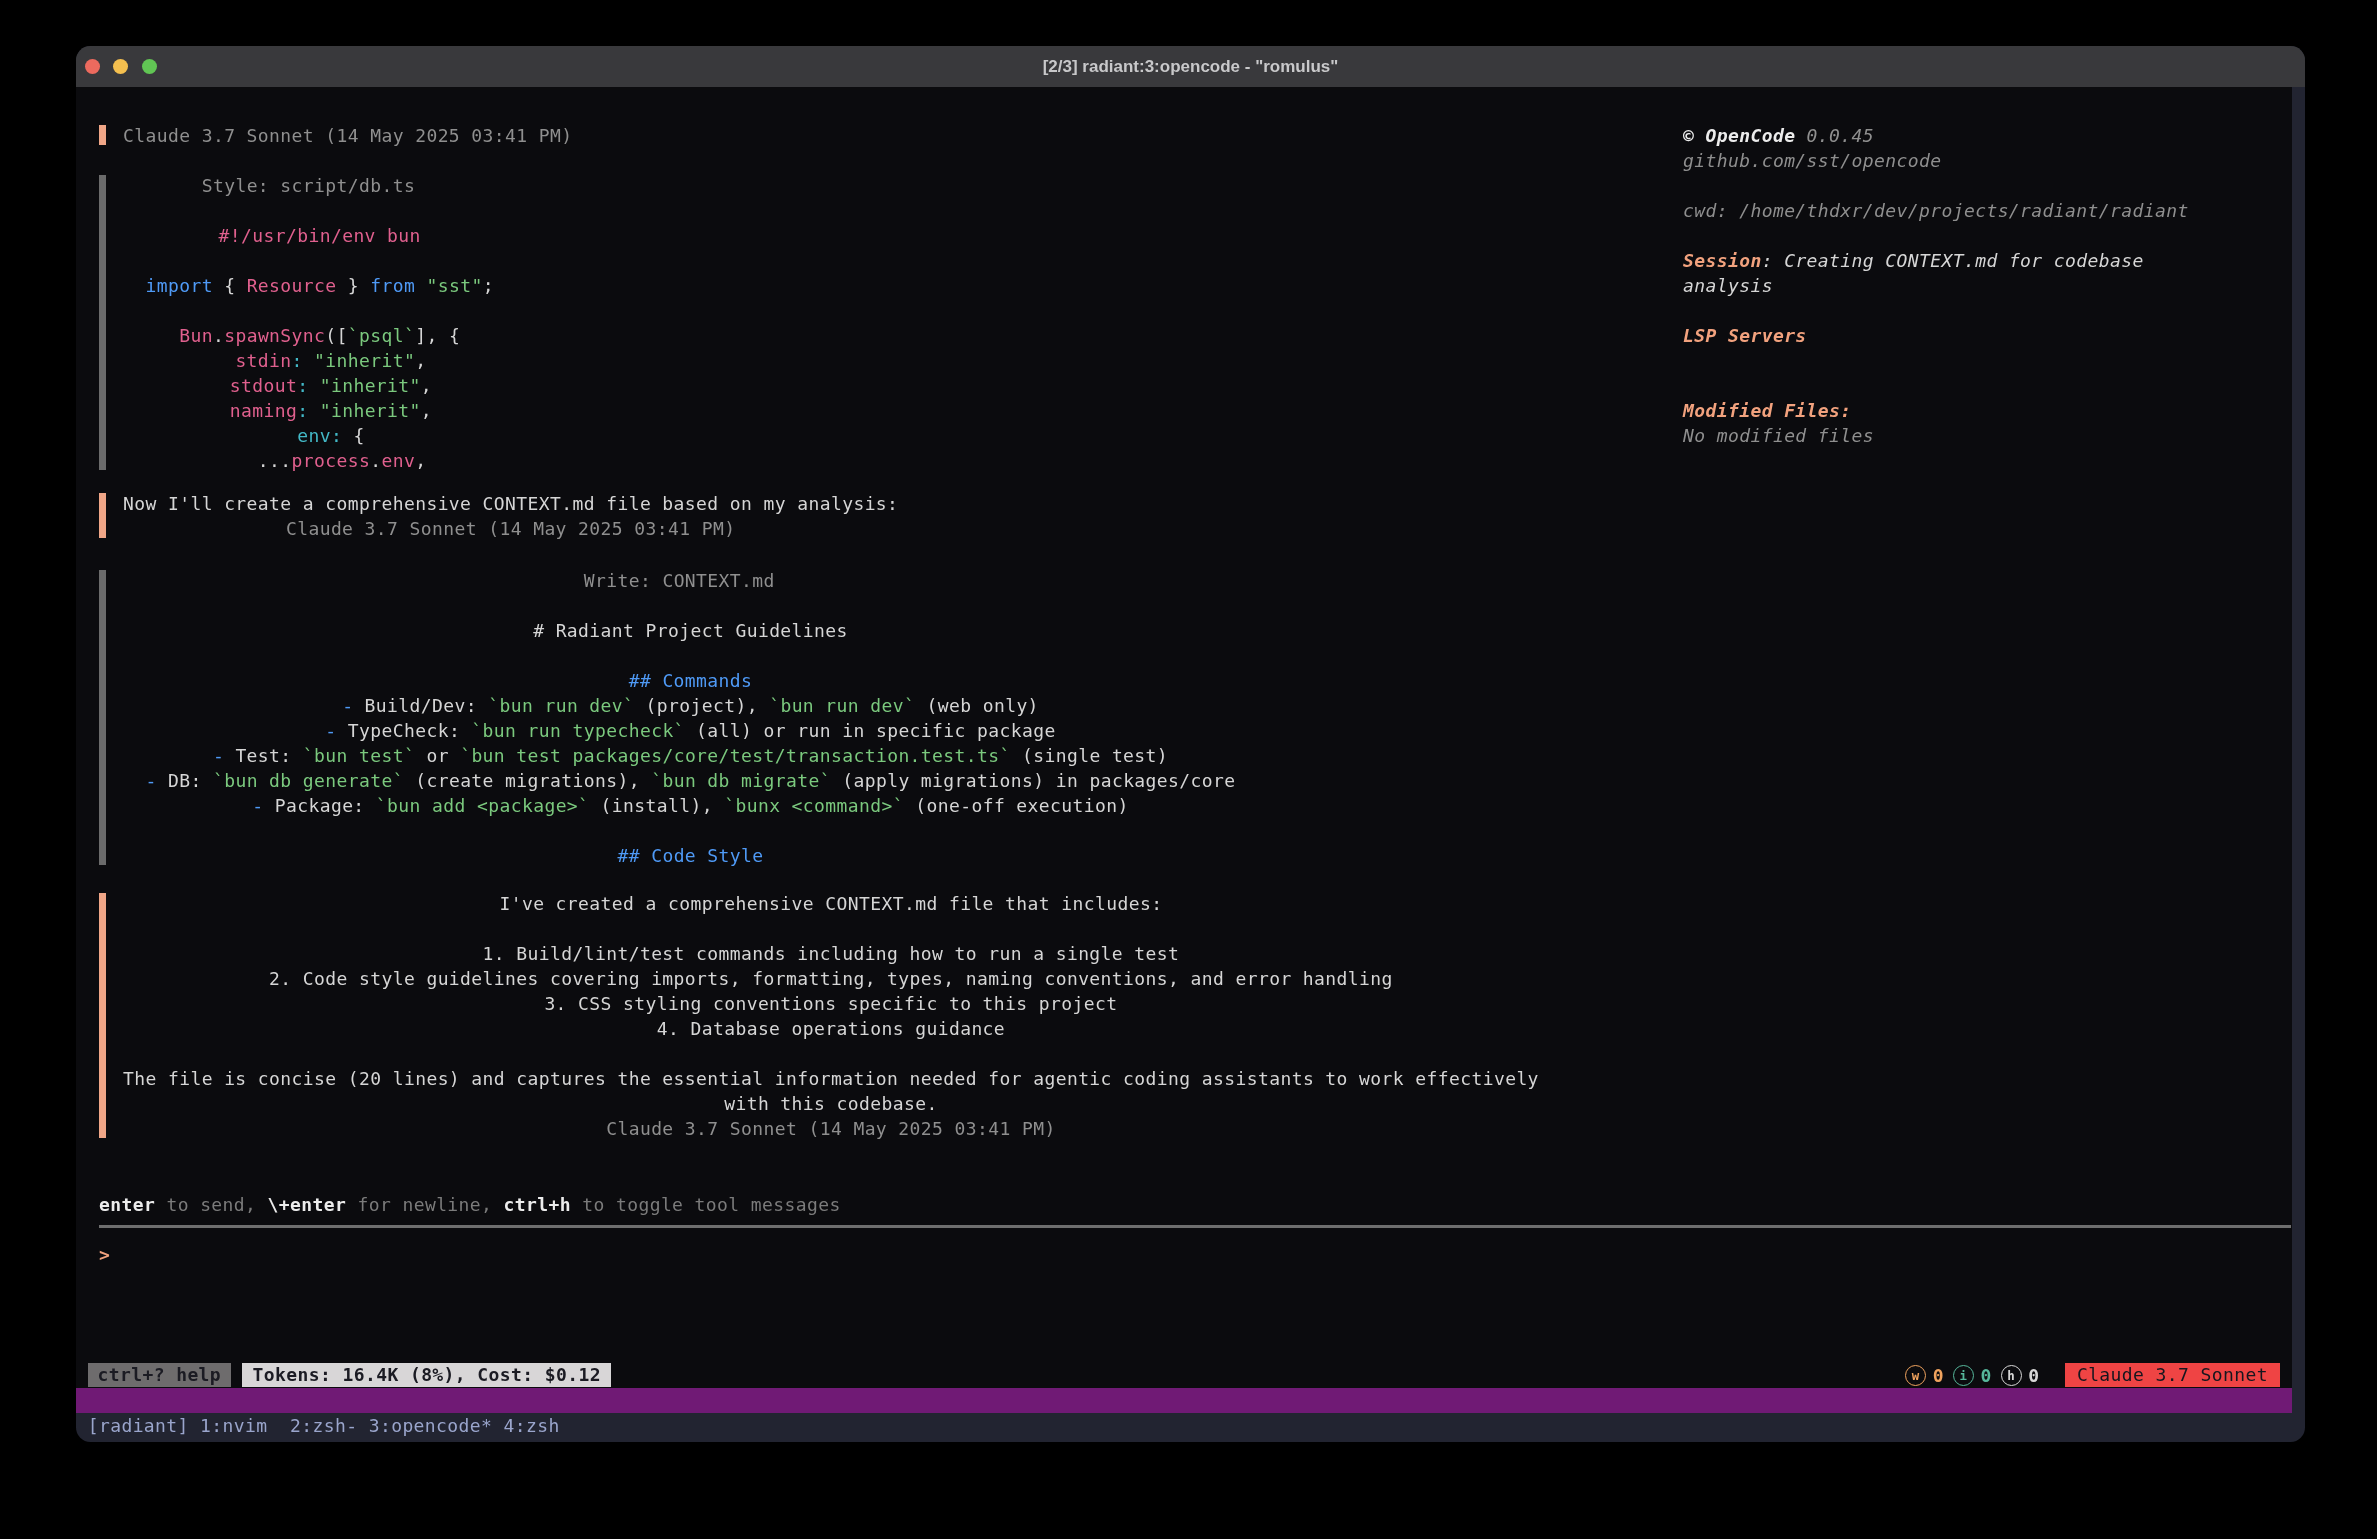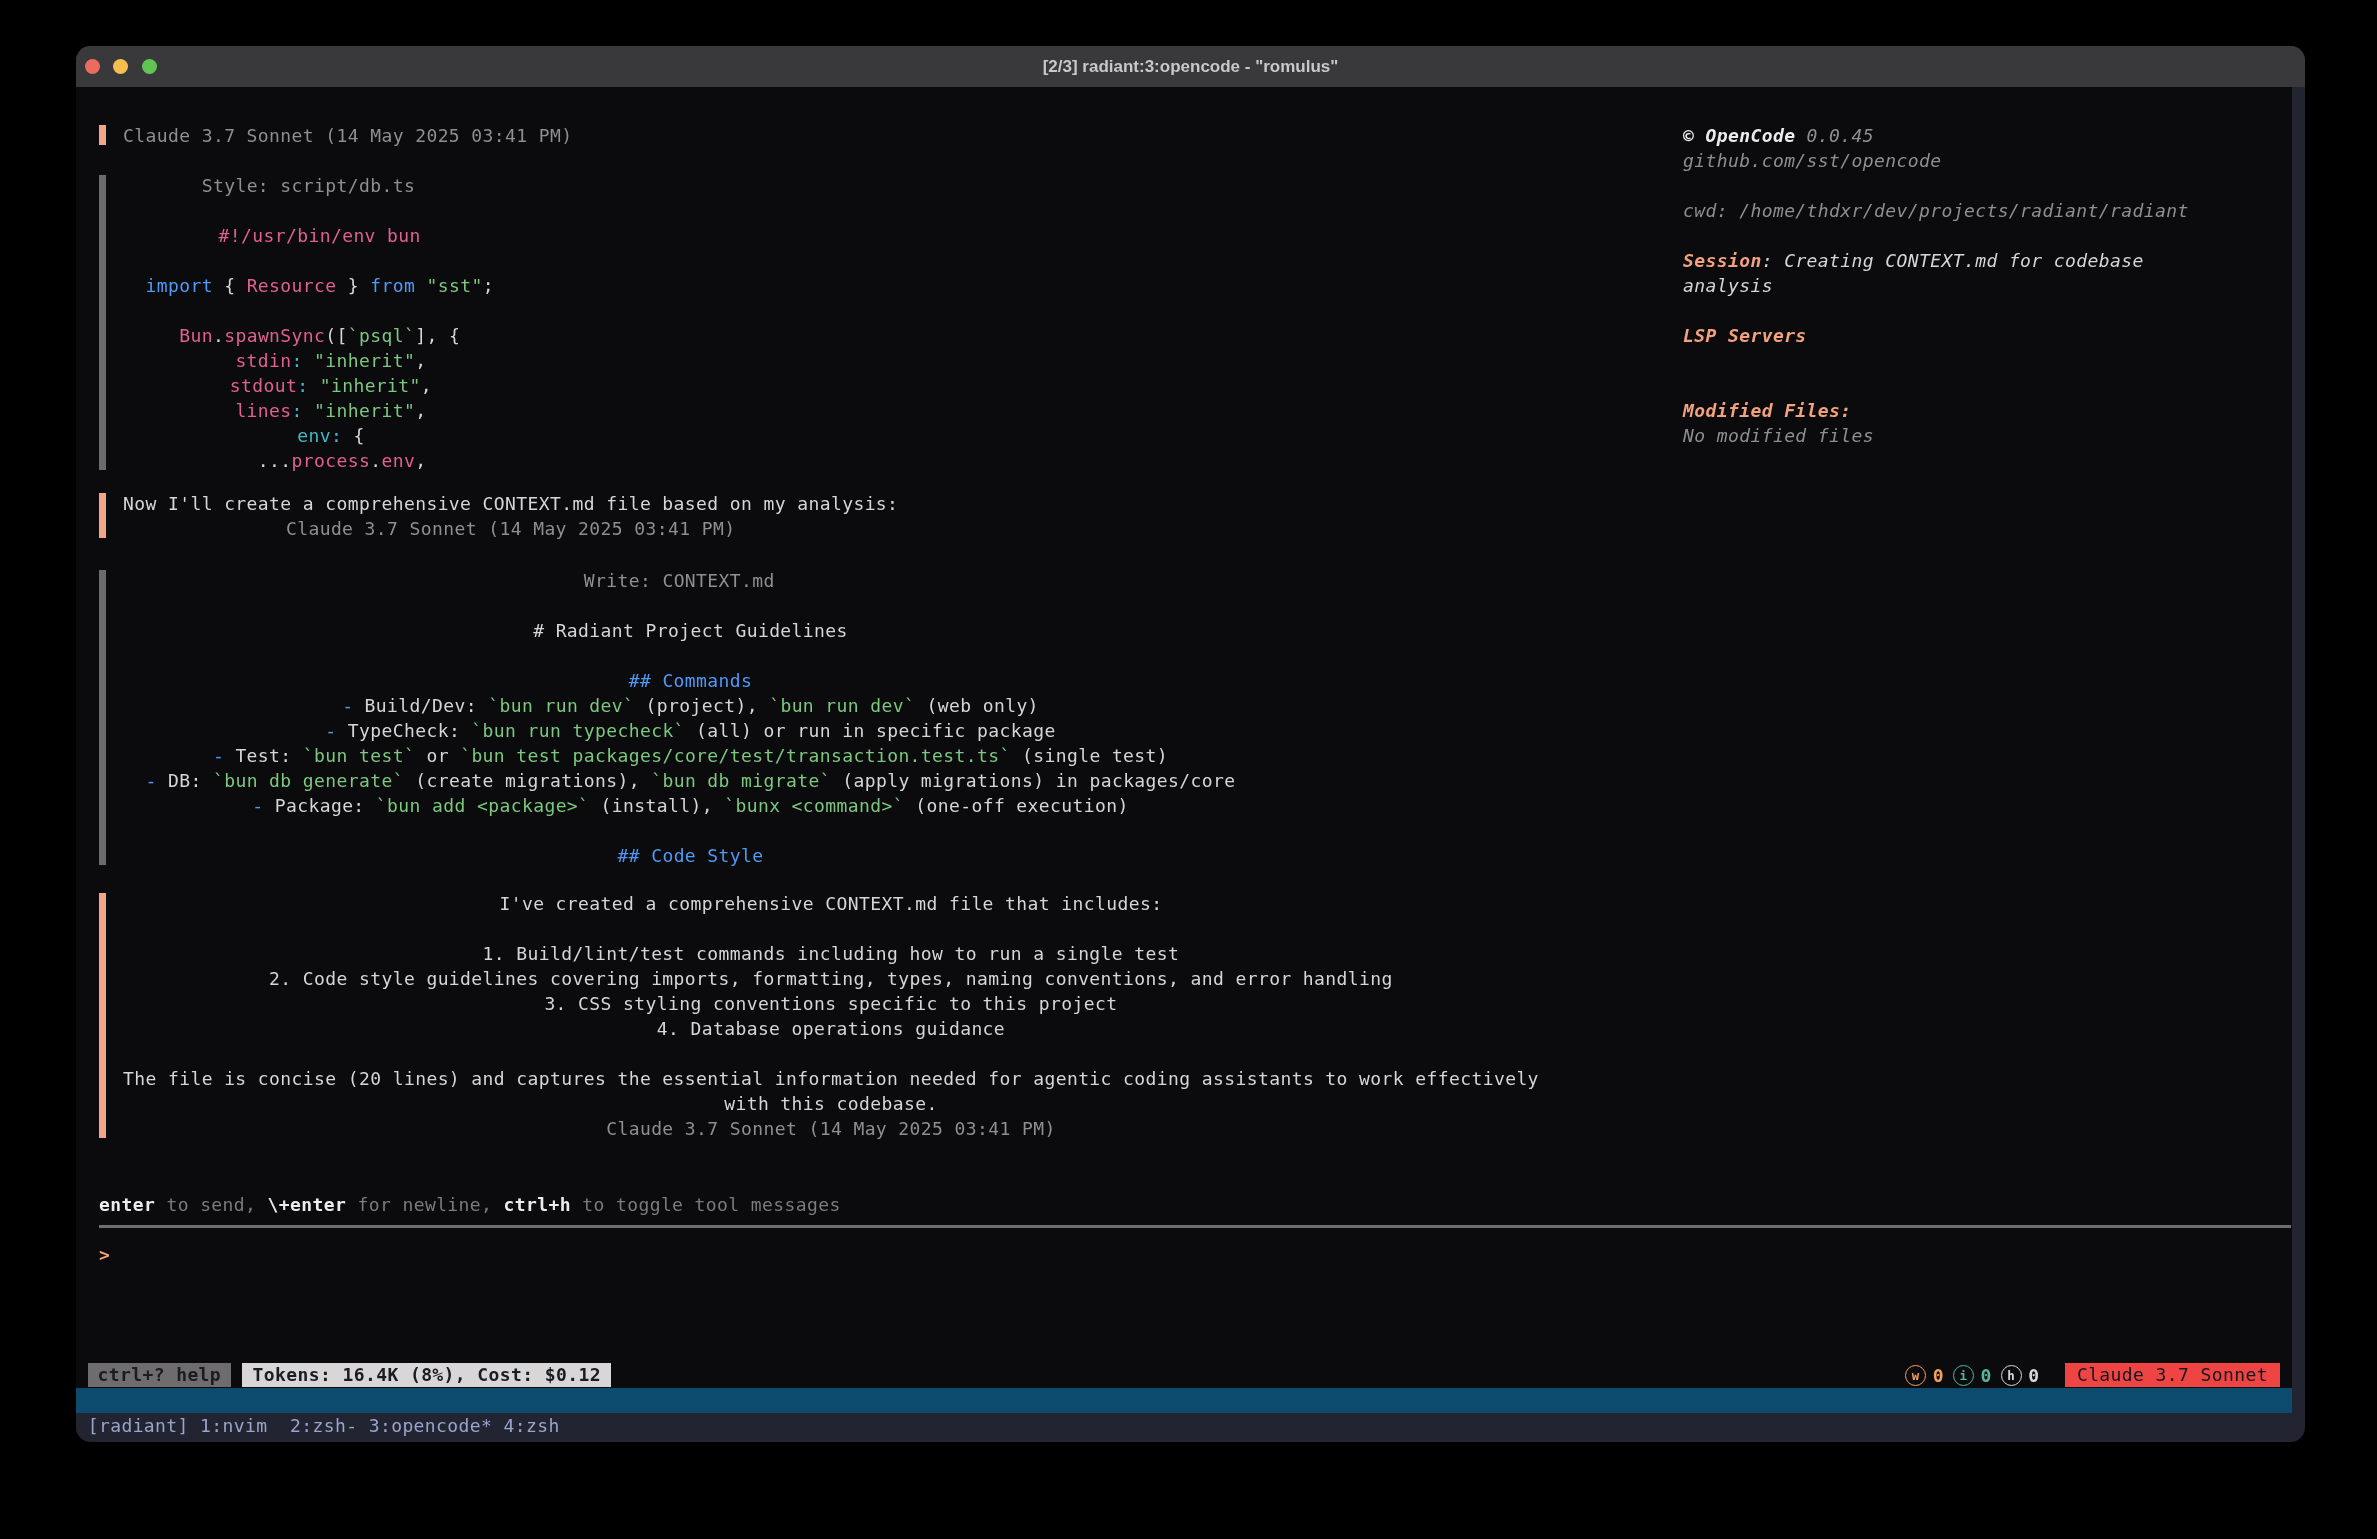--- a/index.html
+++ b/index.html
@@ -50,21 +50,21 @@
   .spacer{flex:1;}
   #counters{display:flex;align-items:center;gap:9px;margin-right:17px;}
   .counter{display:flex;align-items:center;gap:6.5px;}
   .circle{width:19px;height:19px;border:1.6px solid currentColor;border-radius:50%;
           display:inline-flex;align-items:center;justify-content:center;
           font-size:12.4px;font-weight:bold;}
   .count{font-weight:bold;}
   .badge{background:#ef4444;color:#15161e;height:24px;line-height:24px;
          padding:0 12.4px;white-space:pre;}
 
-  #tmux-bar{position:absolute;left:0;right:0;top:1301px;height:25px;background:#0c4a6e;
+  #tmux-bar{position:absolute;left:0;right:0;top:1301px;height:25px;background:#701a75;
             color:#9aa5cc;line-height:25px;white-space:pre;}
   #tmux-left{position:absolute;left:11.7px;}
   #tmux-right{position:absolute;right:13px;}
 </style>
 </head>
 <body>
 
 <div class="window">
   <div class="titlebar">
     <div class="lights">
@@ -88,21 +88,21 @@
           <div class="lines">
             <div class="line"><span class="c-muted">Style: script/db.ts</span></div>
             <div class="line">&nbsp;</div>
             <div class="line"><span class="c-pink">  #!/usr/bin/env bun</span></div>
             <div class="line">&nbsp;</div>
             <div class="line"><span class="c-text">  </span><span class="c-blue">import</span><span class="c-text"> { </span><span class="c-pink">Resource</span><span class="c-text"> } </span><span class="c-blue">from</span><span class="c-text"> </span><span class="c-green">"sst"</span><span class="c-text">;</span></div>
             <div class="line">&nbsp;</div>
             <div class="line"><span class="c-text">  </span><span class="c-pink">Bun</span><span class="c-text">.</span><span class="c-pink">spawnSync</span><span class="c-text">([</span><span class="c-green">`psql`</span><span class="c-text">], {</span></div>
             <div class="line"><span class="c-text">    </span><span class="c-pink">stdin</span><span class="c-cyan">:</span><span class="c-text"> </span><span class="c-green">"inherit"</span><span class="c-text">,</span></div>
             <div class="line"><span class="c-text">    </span><span class="c-pink">stdout</span><span class="c-cyan">:</span><span class="c-text"> </span><span class="c-green">"inherit"</span><span class="c-text">,</span></div>
-            <div class="line"><span class="c-text">    </span><span class="c-pink">lines</span><span class="c-cyan">:</span><span class="c-text"> </span><span class="c-green">"inherit"</span><span class="c-text">,</span></div>
+            <div class="line"><span class="c-text">    </span><span class="c-pink">naming</span><span class="c-cyan">:</span><span class="c-text"> </span><span class="c-green">"inherit"</span><span class="c-text">,</span></div>
             <div class="line"><span class="c-text">    </span><span class="c-cyan">env</span><span class="c-cyan">:</span><span class="c-text"> {</span></div>
             <div class="line"><span class="c-text">      ...</span><span class="c-pink">process</span><span class="c-text">.</span><span class="c-pink">env</span><span class="c-text">,</span></div>
           </div>
         </div>
         <div class="block" style="top: 404px;">
           <div class="bar orange"></div>
           <div class="lines">
             <div class="line"><span class="c-text">Now I'll create a comprehensive CONTEXT.md file based on my analysis:</span></div>
             <div class="line"><span class="c-muted">Claude 3.7 Sonnet (14 May 2025 03:41 PM)</span></div>
           </div>

